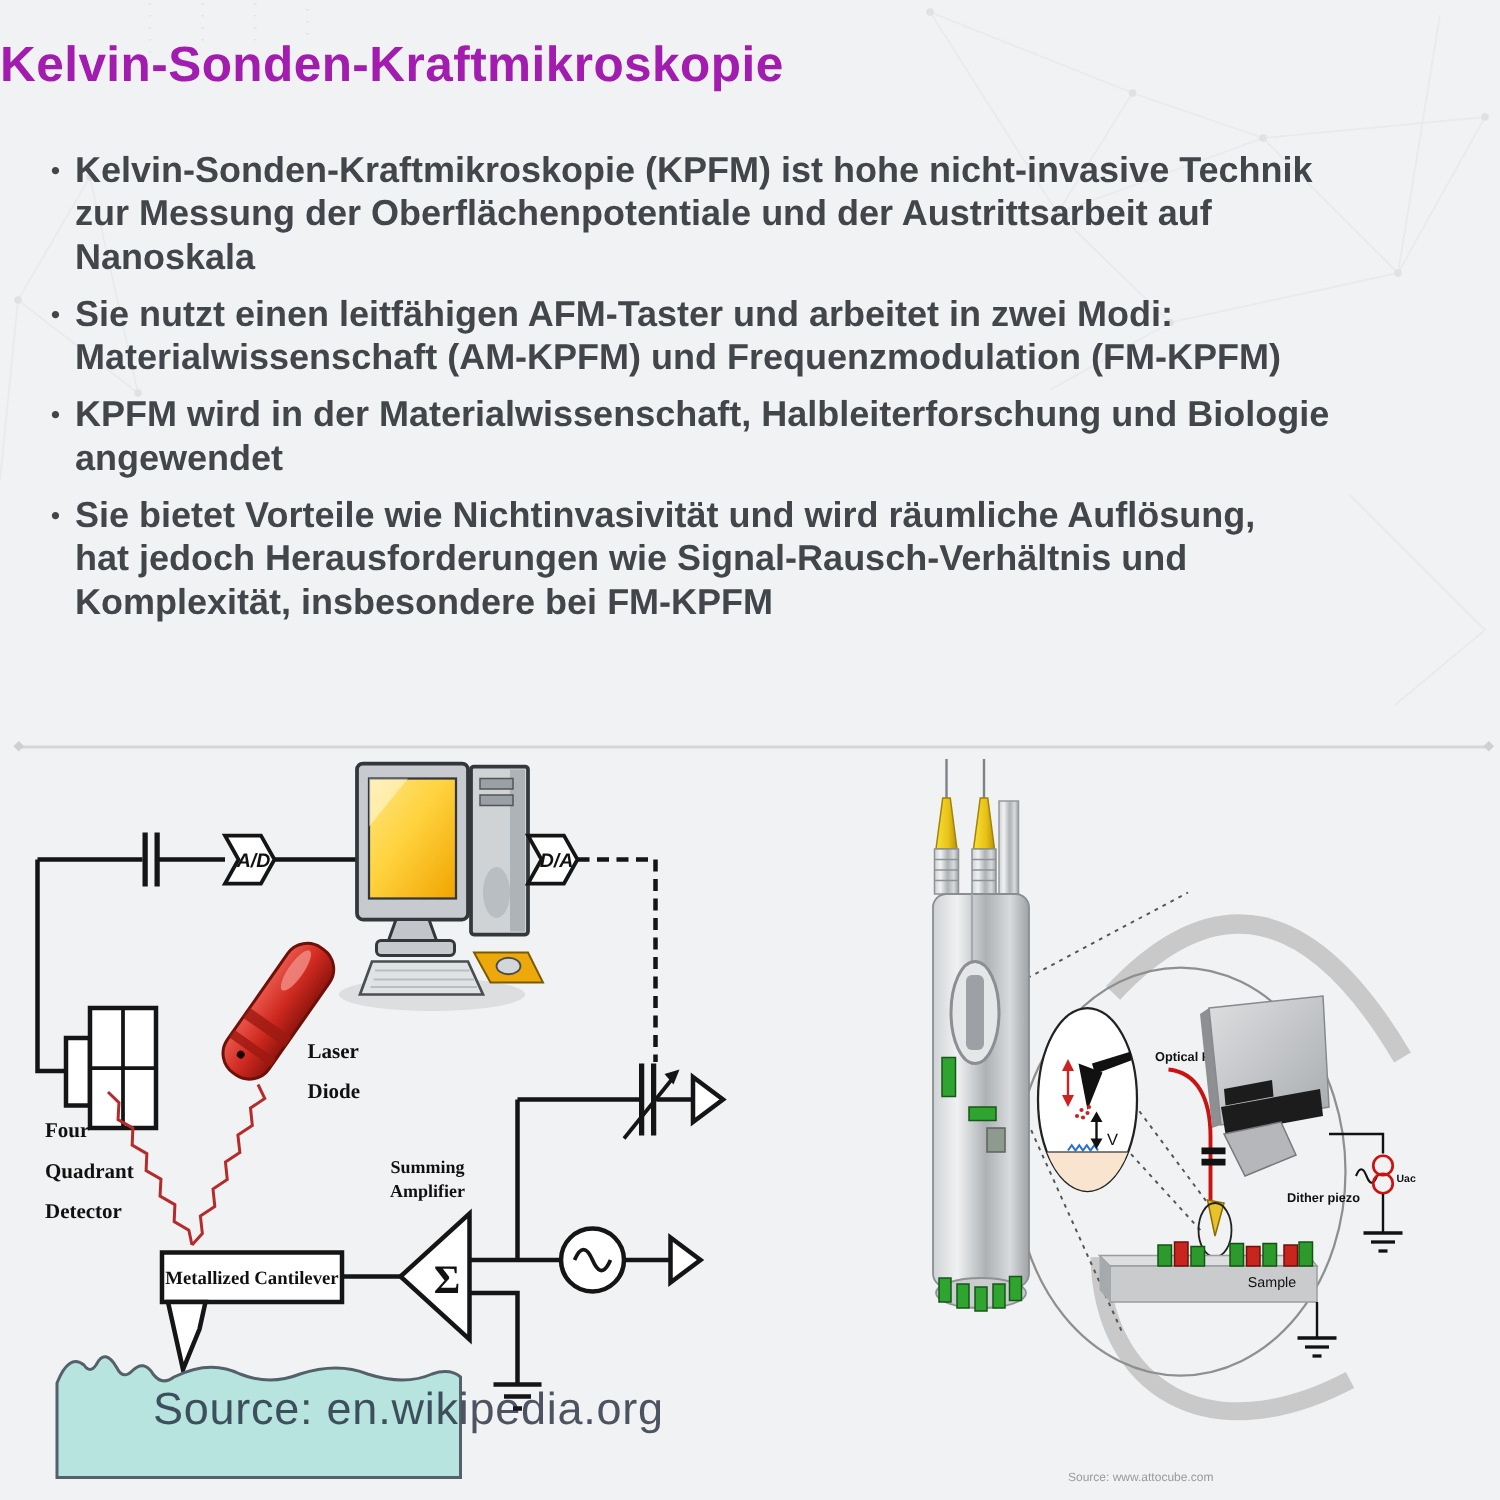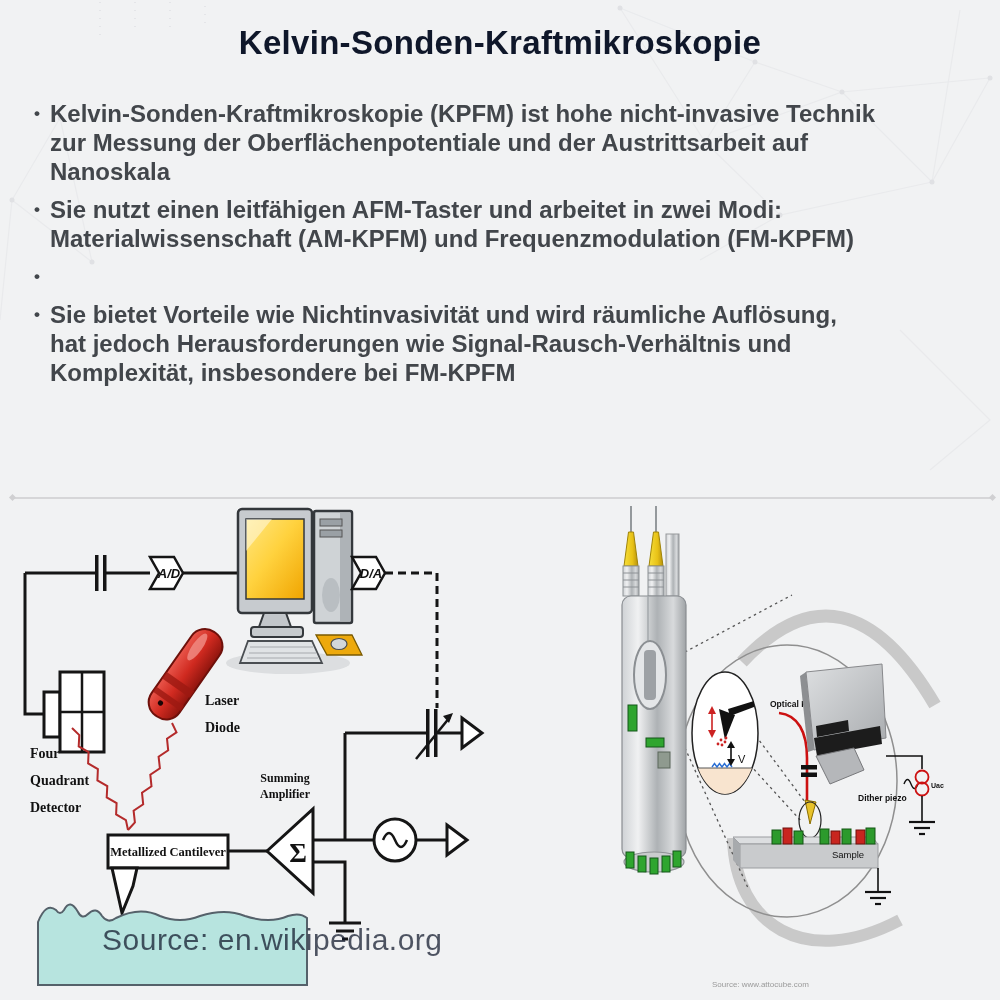--- a/index.html
+++ b/index.html
@@ -5,22 +5,22 @@
   * { margin:0; padding:0; box-sizing:border-box; }
   html,body { width:1000px; height:1000px; }
   .page {
     position:relative; width:1000px; height:1000px;
     background:#f1f2f3; overflow:hidden;
     font-family:"Liberation Sans", sans-serif;
   }
   .plexus { position:absolute; left:0; top:0; z-index:0; }
   .title {
     position:absolute; top:24px; left:0; width:1000px; z-index:2;
-    text-align:center; font-size:33px; font-weight:bold;
-    color:#0f172a; letter-spacing:0.3px;
+    font-size:33px; font-weight:bold;
+    color:#a21caf; letter-spacing:0.3px;
   }
   .bullets {
     position:absolute; top:99px; left:34px; width:930px; z-index:2;
     list-style:none;
   }
   .bullets li {
     display:flex; align-items:flex-start; margin-bottom:9px;
     color:#42464b; font-size:24px; font-weight:bold; line-height:29px;
   }
   .bullets .dot { font-size:17px; line-height:29px; width:16px; flex:0 0 16px; }
@@ -83,20 +83,22 @@
 zur Messung der Oberflächenpotentiale und der Austrittsarbeit auf
 Nanoskala</span>
     </li>
     <li>
       <span class="dot">•</span>
       <span class="txt">Sie nutzt einen leitfähigen AFM-Taster und arbeitet in zwei Modi:
 Materialwissenschaft (AM-KPFM) und Frequenzmodulation (FM-KPFM)</span>
     </li>
     <li>
       <span class="dot">•</span>
+      <span class="txt">KPFM wird in der Materialwissenschaft, Halbleiterforschung und Biologie
+angewendet</span>
     </li>
     <li>
       <span class="dot">•</span>
       <span class="txt">Sie bietet Vorteile wie Nichtinvasivität und wird räumliche Auflösung,
 hat jedoch Herausforderungen wie Signal-Rausch-Verhältnis und
 Komplexität, insbesondere bei FM-KPFM</span>
     </li>
   </ul>
 
   <div class="divider"></div>

